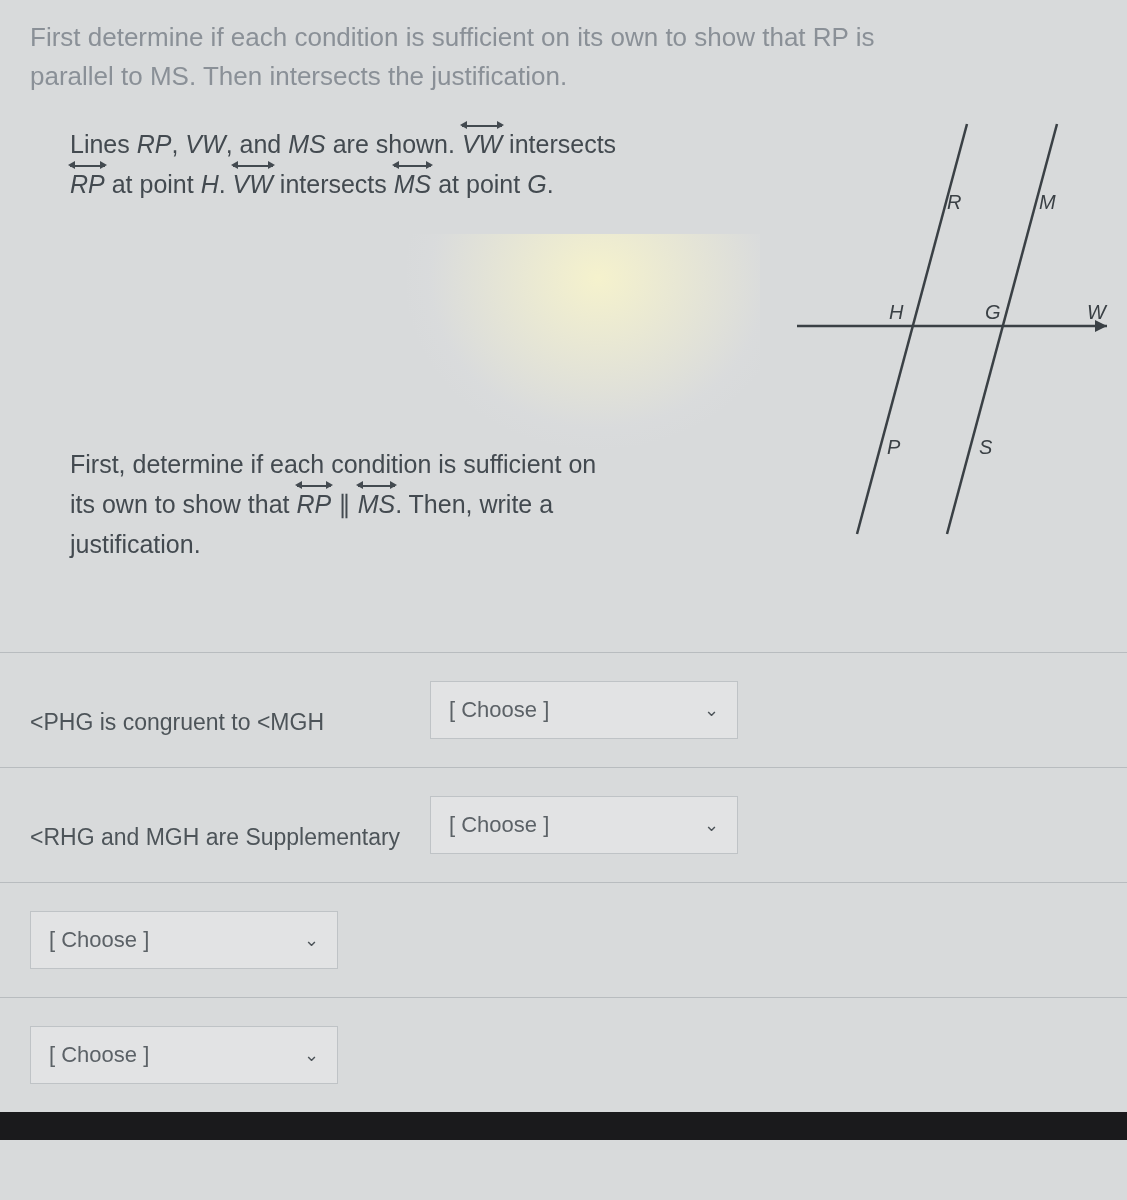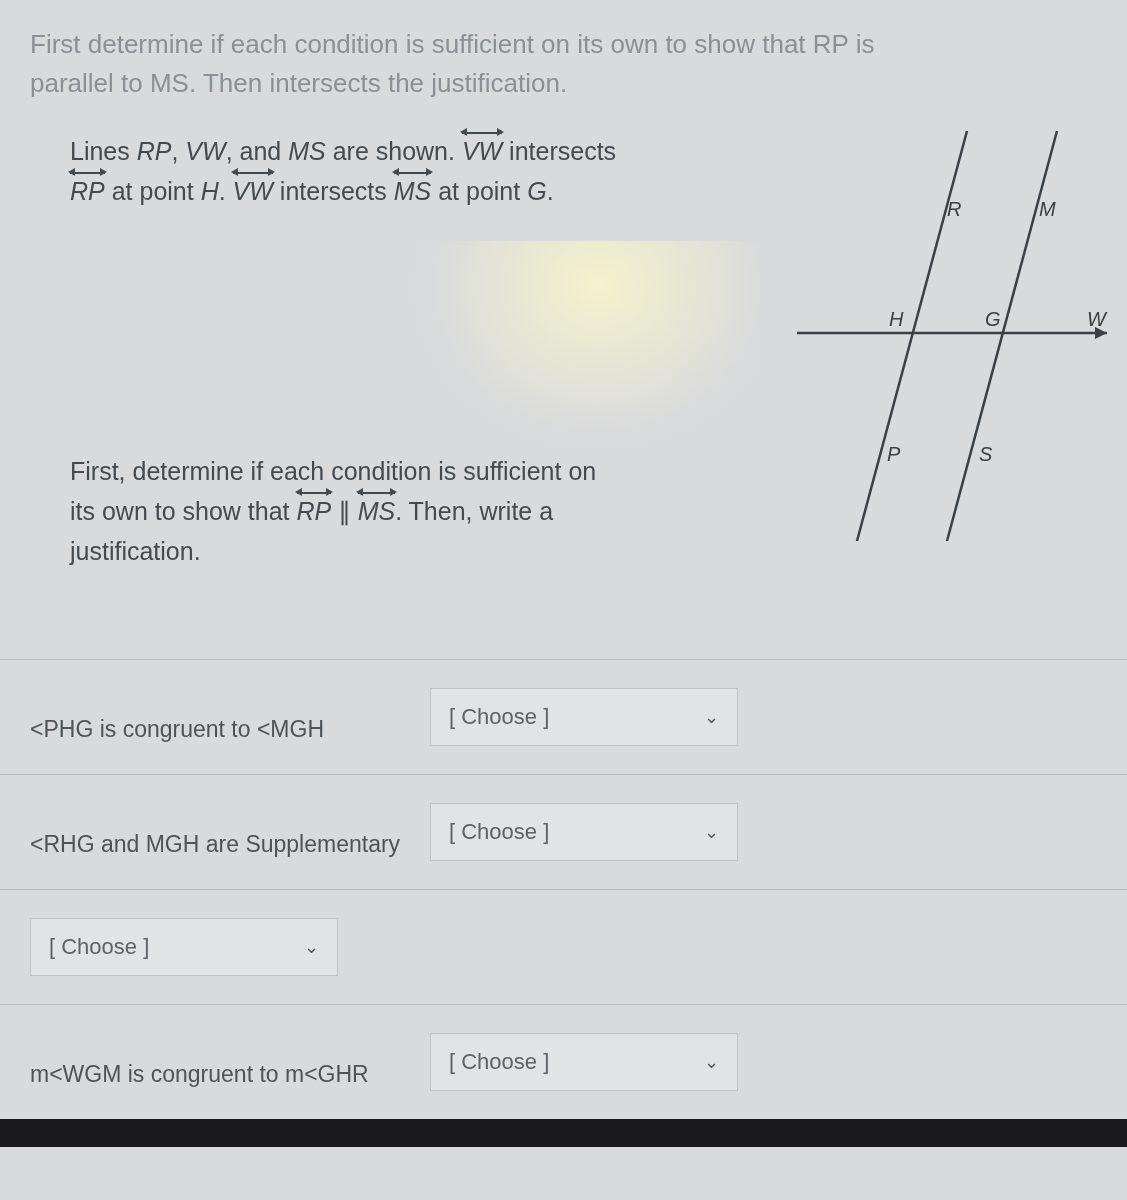--- a/index.html
+++ b/index.html
@@ -5,21 +5,21 @@
   * { box-sizing: border-box; }
   body {
     margin: 0;
     padding: 0;
     font-family: Arial, Helvetica, sans-serif;
     background: #d8dadb;
     color: #3a3f44;
     width: 1127px;
   }
   .page {
-    padding: 25px 30px 40px 30px;
+    padding: 18px 30px 40px 30px;
   }
   .intro {
     font-size: 26px;
     color: #8a9097;
     line-height: 1.5;
     margin-bottom: 28px;
     font-weight: 500;
   }
   .problem {
     margin-left: 40px;
@@ -166,21 +166,20 @@
       <span class="chev">⌄</span>
     </div>
   </div>
   <div class="row">
     <div class="select">
       <span>[ Choose ]</span>
       <span class="chev">⌄</span>
     </div>
   </div>
   <div class="row">
-    <div class="label">m&lt;WGM is congruent to m&lt;GHR</div>
     <div class="select">
       <span>[ Choose ]</span>
       <span class="chev">⌄</span>
     </div>
   </div>
 </div>
 
 <div class="dark-strip"></div>
 
 </body></html>

